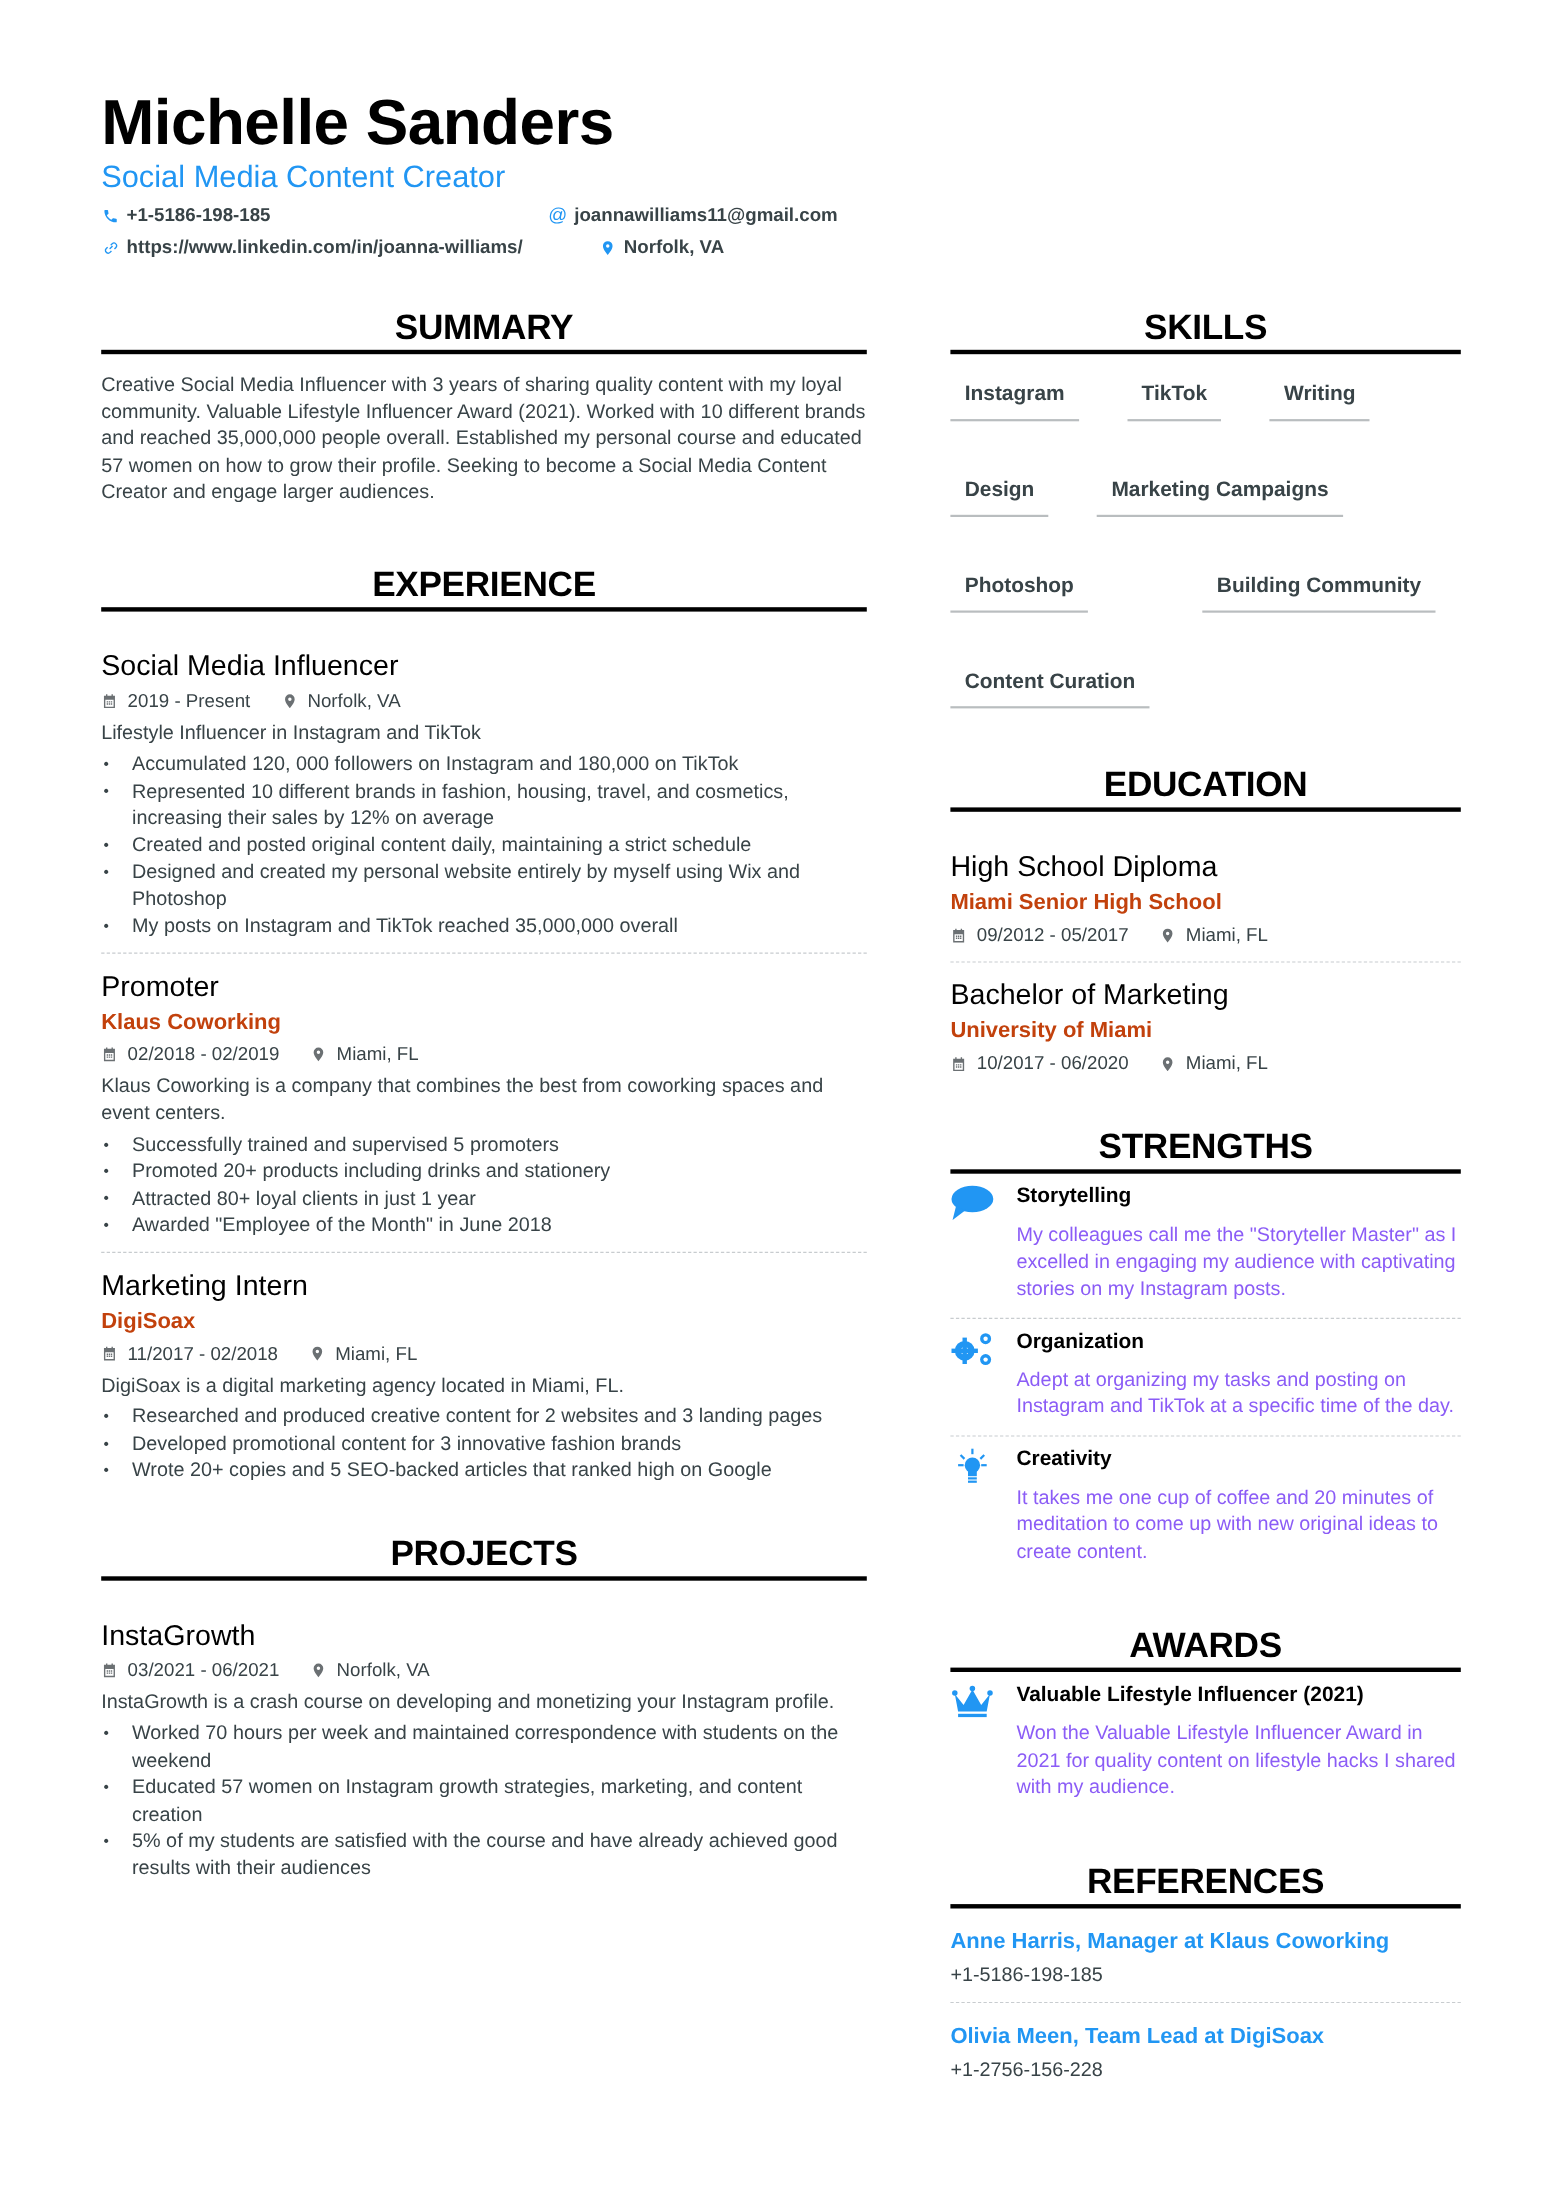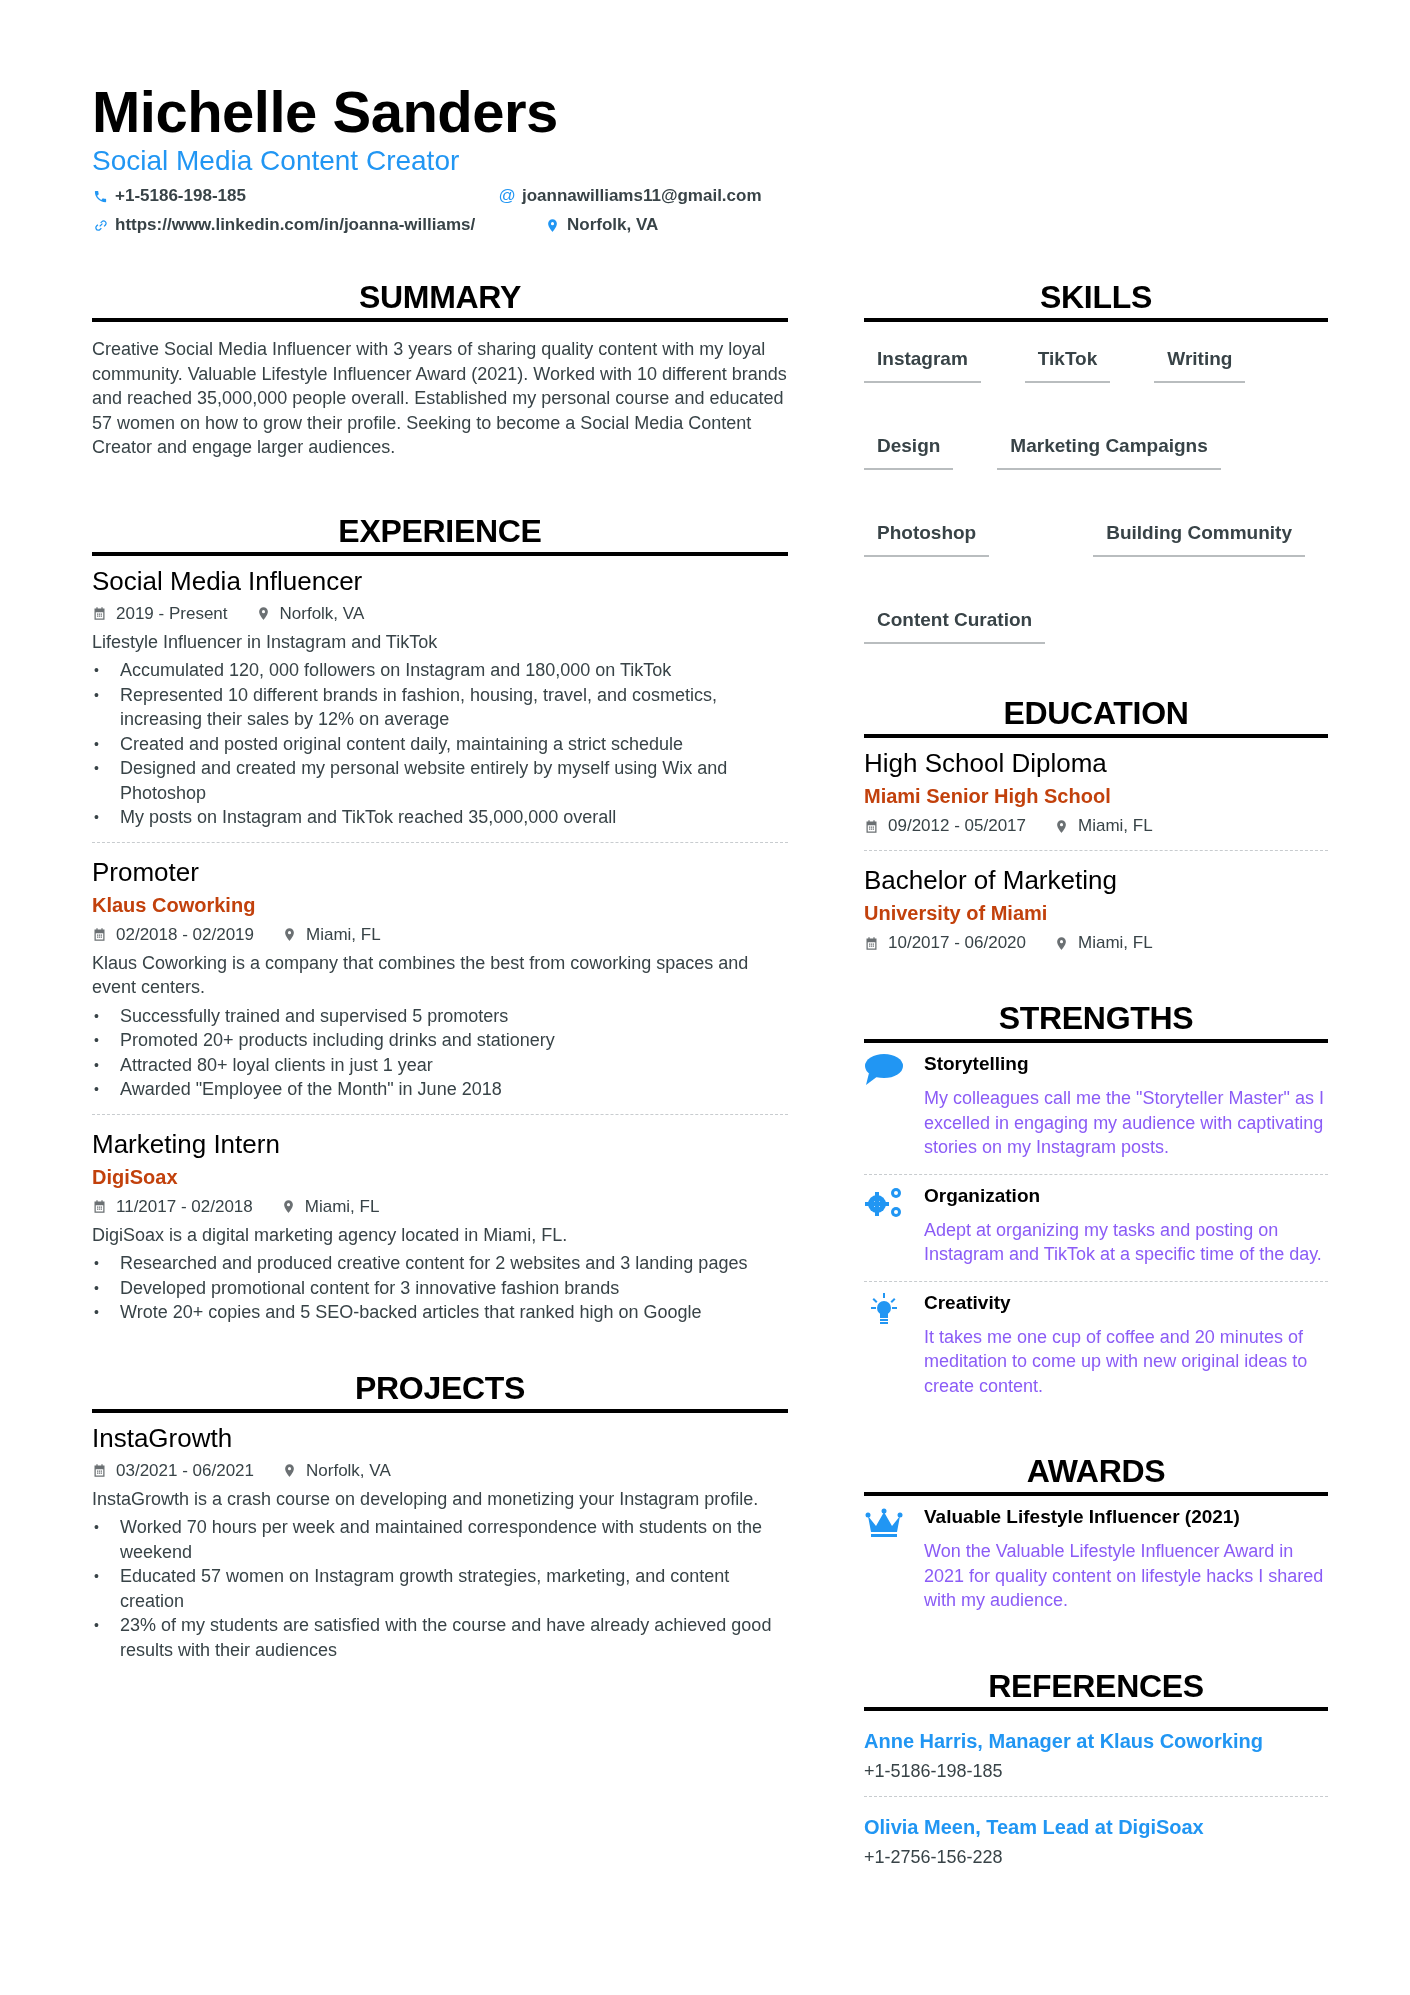--- a/index.html
+++ b/index.html
@@ -17,21 +17,21 @@
 
   
   .col-left { position: absolute; left: 0; top: 278px; width: 696px; }
   .col-right { position: absolute; left: 772px; top: 278px; width: 464px; }
 
   .section-title { font-size: 32px; font-weight: 700; color: #000; line-height: 38px; padding-bottom: 2px; border-bottom: 4px solid #000; text-transform: uppercase; letter-spacing: -0.3px; text-align: center; }
   .section { margin-bottom: 30px; }
 
   .body-text { font-size: 18px; line-height: 24.5px; color: #384347; }
 
-  .entry { padding-top: 8px; }
+  .entry { padding-top: 32px; }
   .entry + .entry { border-top: 1.5px dashed #c8cccf; margin-top: 12px; padding-top: 12px; }
   .entry-title { font-size: 26px; color: #000; line-height: 34px; }
   .entry-company { font-size: 20px; font-weight: 700; color: #c2410c; line-height: 28px; margin-top: 2px; }
   .meta { display: flex; align-items: flex-start; font-size: 17px; color: #384347; line-height: 24px; margin-top: 4px; }
   .meta .mi { display: inline-flex; align-items: center; margin-right: 28px; }
   .meta svg { width: 15px; height: 15px; fill: #6b7073; margin-right: 9px; }
   .desc { font-size: 18px; line-height: 24.5px; margin-top: 4px; color: #384347; }
   .bullets { list-style: none; margin-top: 4px; }
   .bullets li { position: relative; padding-left: 28px; font-size: 18px; line-height: 24.5px; color: #384347; }
   .bullets li::before { content: "•"; position: absolute; left: 2px; top: 0; color: #384347; font-size: 14px; }
@@ -193,21 +193,21 @@
               <svg viewBox="0 0 24 24">
                 <path d="M12 2a7 7 0 0 0-7 7c0 5.2 7 13 7 13s7-7.8 7-13a7 7 0 0 0-7-7zm0 9.5A2.5 2.5 0 1 1 12 6.5a2.5 2.5 0 0 1 0 5z"></path>
               </svg>
               <span>Norfolk, VA</span>
             </span>
         </div>
         <div class="desc">InstaGrowth is a crash course on developing and monetizing your Instagram profile.</div>
         <ul class="bullets">
           <li>Worked 70 hours per week and maintained correspondence with students on the weekend</li>
           <li>Educated 57 women on Instagram growth strategies, marketing, and content creation</li>
-          <li>23% of my students are satisfied with the course and have already achieved good results with their audiences</li>
+          <li>5% of my students are satisfied with the course and have already achieved good results with their audiences</li>
         </ul>
       </div>
     </div>
   </div>
 
   <div class="col-right">
 
     <div class="section" style="margin-bottom:50px;">
       <div class="section-title">SKILLS</div>
       <div class="skills">

